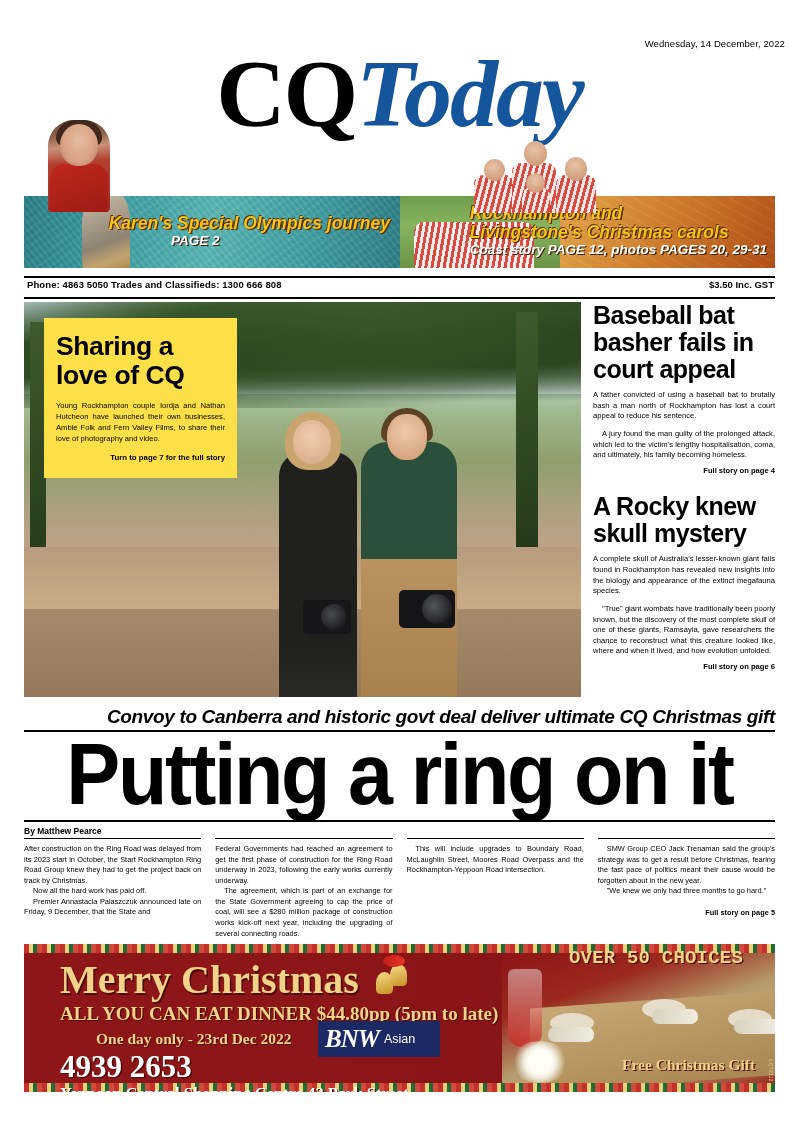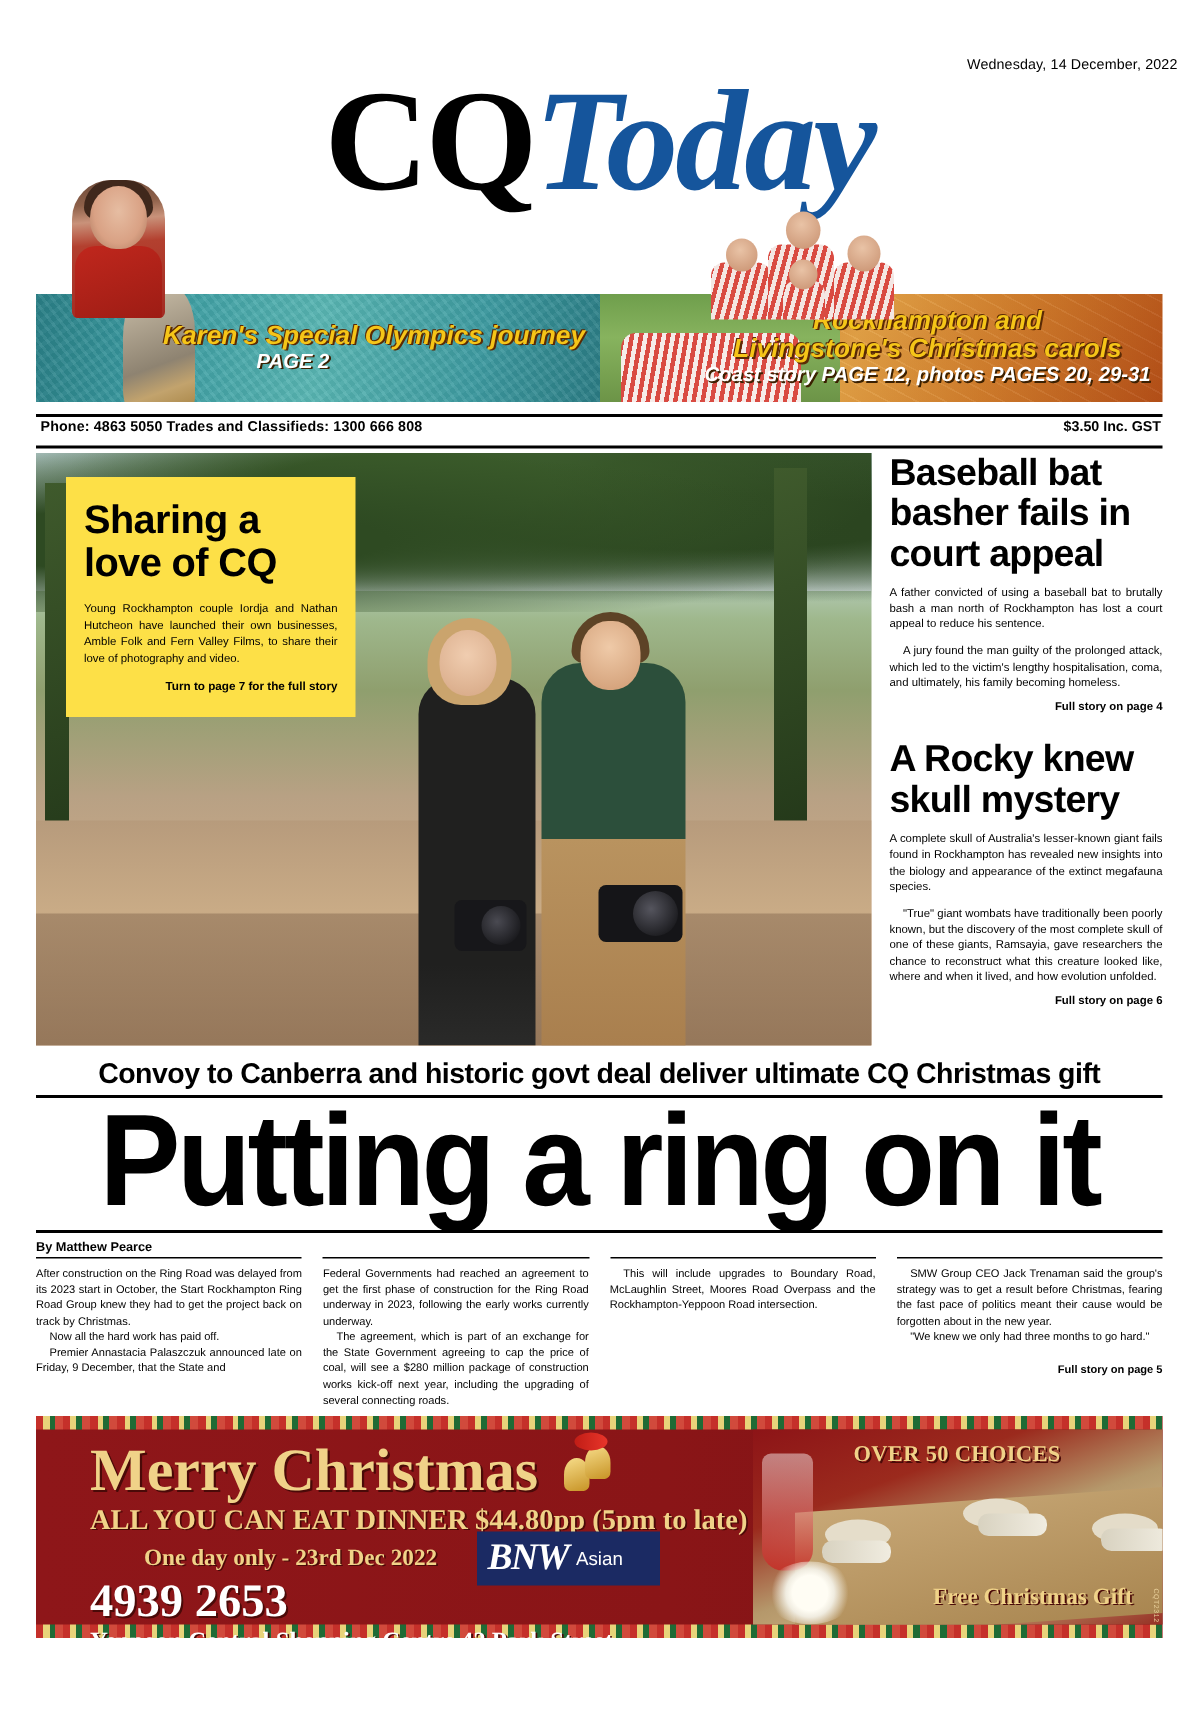--- a/index.html
+++ b/index.html
@@ -42,21 +42,21 @@
   .promo-right{left:400px;width:375px;
     background:linear-gradient(115deg,#c05a1e 0%,#d6802f 20%,#e3a347 45%,#d07d2c 70%,#b44f18 100%);}
   .promo-right .leaf{position:absolute;inset:0;opacity:.4;
     background:repeating-linear-gradient(28deg,rgba(255,255,255,.14) 0 1px,rgba(120,50,10,.12) 1px 9px);}
   .promo-right .kids{position:absolute;left:0;top:0;width:160px;height:72px;
     background:linear-gradient(180deg,#6f9e4c 0%,#87b35e 40%,#6c9447 100%);}
   .promo-right .kids .shirt{position:absolute;bottom:0;left:14px;width:120px;height:46px;
     background:repeating-linear-gradient(100deg,#d94b42 0 3px,#f6ece9 3px 6px);border-radius:10px 10px 0 0;}
   .promo-text{position:absolute;z-index:3;line-height:1.08;}
   .promo-left .promo-text{right:10px;top:18px;text-align:right;}
-  .promo-right .promo-text{right:8px;top:8px;text-align:center;}
+  .promo-right .promo-text{right:8px;top:8px;text-align:left;}
   .pt-yellow{font-size:17.5px;font-weight:700;color:#f5c518;font-style:italic;
     text-shadow:1.3px 1.3px 0 #5a2a05,-.6px -.6px 0 #5a2a05;display:block;white-space:nowrap;}
   .pt-white{font-size:13.5px;font-weight:700;color:#ffffff;font-style:italic;
     text-shadow:1.2px 1.2px 0 #3b2001;display:block;white-space:nowrap;margin-top:1px;}
   .pt-white.center{text-align:center;padding-right:108px;}
 
   
   .rule{position:absolute;left:24px;width:751px;background:#000;}
   .bar-top{top:276px;height:1.5px;}
   .bar-bot{top:297px;height:1.5px;}
@@ -107,22 +107,22 @@
 
   
   .rail{position:absolute;left:593px;top:302px;width:182px;}
   .rail h3{margin:0;font-size:25px;line-height:1.08;font-weight:700;letter-spacing:-.5px;}
   .rail p{margin:7px 0 0 0;font-size:7.6px;line-height:1.4;text-align:justify;}
   .rail p.ind{text-indent:9px;}
   .rail .full{margin:5px 0 0 0;font-size:7.6px;font-weight:700;text-align:right;}
   .rail-gap{height:17px;}
 
   
-  .kicker{position:absolute;left:24px;top:706px;width:751px;text-align:center;
-    font-size:19px;font-weight:700;letter-spacing:-.35px;}
+  .kicker{position:absolute;left:24px;top:706px;width:751px;text-align:right;
+    font-size:19px;font-weight:700;letter-spacing:-.35px;font-style:italic;}
   .rule2{position:absolute;left:24px;top:730px;width:751px;height:1.5px;background:#000;}
   .bighead{position:absolute;left:24px;top:733px;width:751px;text-align:center;
     font-size:87px;font-weight:700;line-height:.95;letter-spacing:-2.6px;
     transform:scaleX(.93);transform-origin:50% 0;font-family:"Liberation Sans",sans-serif;}
   .rule3{position:absolute;left:24px;top:820px;width:751px;height:1.5px;background:#000;}
 
   
   .cols{position:absolute;left:24px;top:826px;width:751px;display:flex;gap:14px;}
   .col{width:179px;}
   .byline{font-size:8.5px;font-weight:700;padding-bottom:2px;border-bottom:1.2px solid #000;margin-bottom:5px;}
@@ -164,22 +164,22 @@
     line-height:1.2;margin-top:5px;text-shadow:1.1px 1.1px 0 #4a0a08;margin-left:36px;}
   .ad-phone{font-family:"Liberation Serif",serif;font-size:31px;font-weight:700;color:#ffffff;
     line-height:1.05;margin-top:3px;text-shadow:1.4px 1.4px 0 #4a0a08;}
   .ad-addr{font-family:"Liberation Serif",serif;font-size:16.5px;font-weight:700;color:#ffffff;
     line-height:1.1;margin-top:1px;text-shadow:1.2px 1.2px 0 #4a0a08;}
   .bnw{position:absolute;left:294px;top:77px;width:122px;height:36px;background:#1b2a63;z-index:6;
     display:flex;align-items:center;}
   .bnw .bnw-main{font-family:"Liberation Serif",serif;font-style:italic;font-weight:700;
     font-size:25px;color:#fff;margin-left:7px;letter-spacing:-1px;}
   .bnw .bnw-sub{font-family:"Liberation Sans",sans-serif;font-size:12.5px;color:#fff;margin-left:5px;}
-  .ad-over{position:absolute;left:545px;top:18px;z-index:6;
-    font-family:Liberation Serif, serif;font-size:15px;font-weight:700;color:#f0d288;
+  .ad-over{position:absolute;left:545px;top:3px;z-index:6;
+    font-family:Liberation Mono, monospace;font-size:19px;font-weight:700;color:#f0d288;
     text-shadow:1.2px 1.2px 0 #4a0a08;letter-spacing:.2px;}
   .ad-gift{position:absolute;left:598px;top:112px;z-index:6;
     font-family:"Liberation Serif",serif;font-size:15.5px;font-weight:700;color:#f0d288;
     text-shadow:1.2px 1.2px 0 #4a0a08;}
   .ad-vert{position:absolute;right:2px;bottom:10px;z-index:6;font-size:4.6px;color:#e8cf9a;
     writing-mode:vertical-rl;letter-spacing:.4px;}
 </style>
 </head>
 <body>
 

